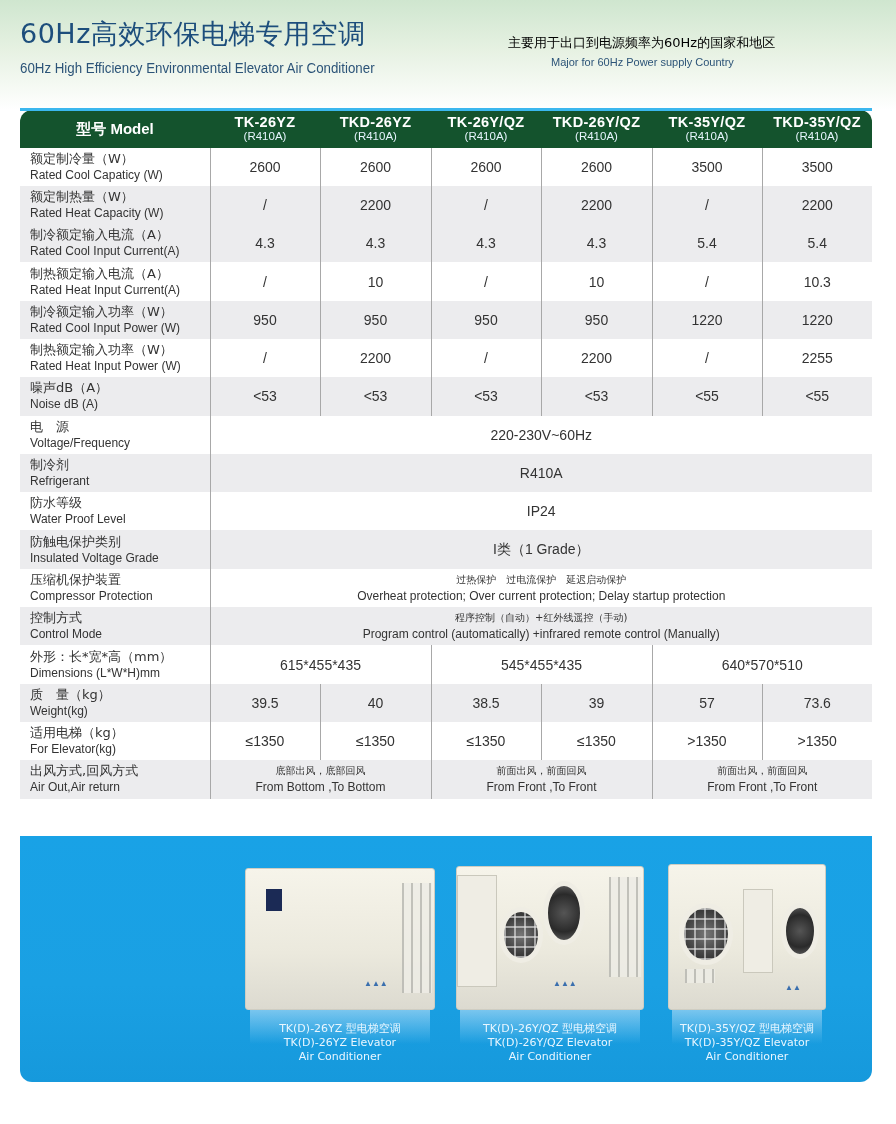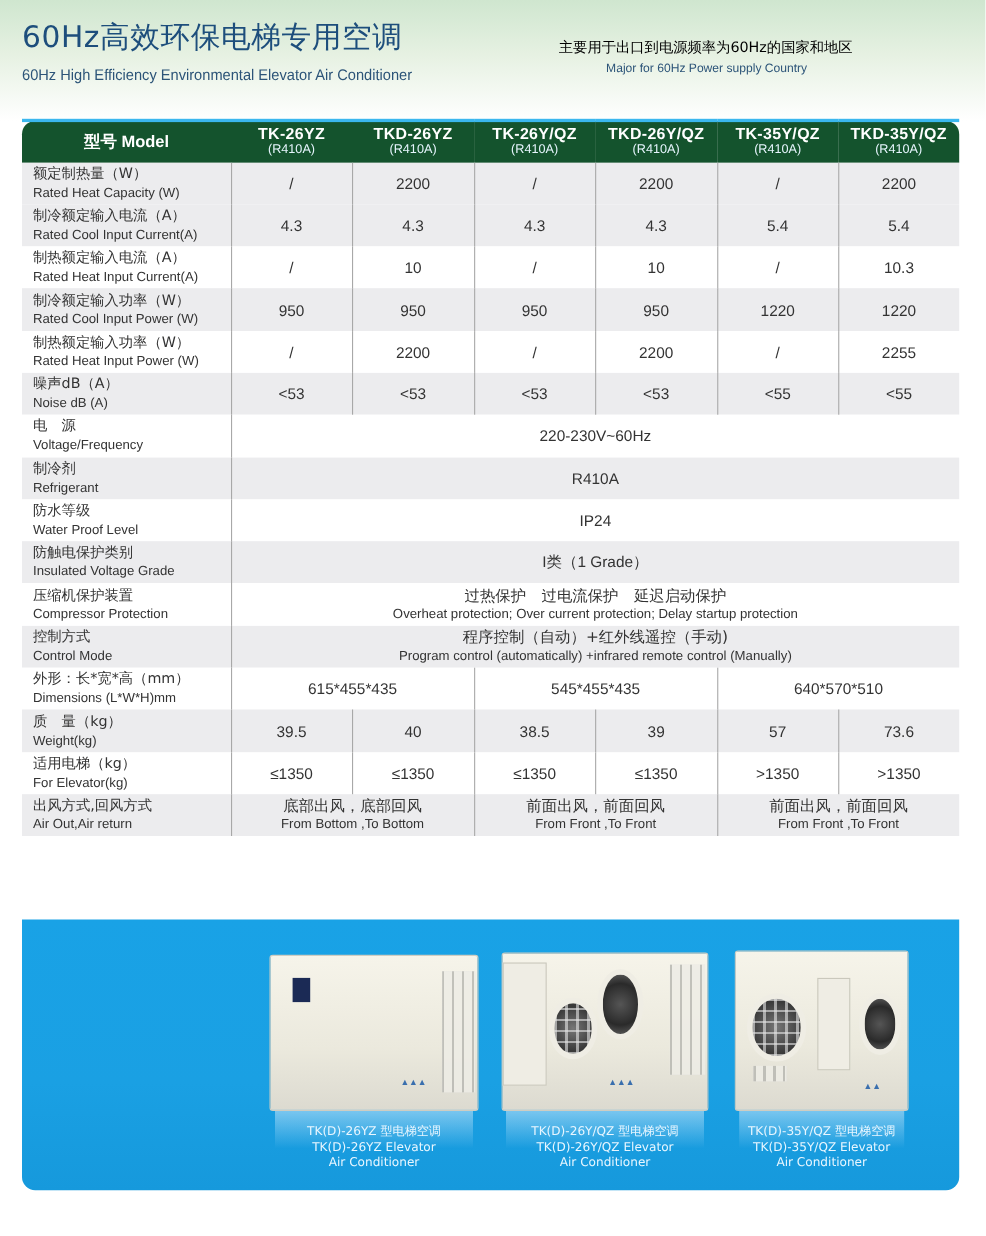--- a/index.html
+++ b/index.html
@@ -44,21 +44,21 @@
     border-left: 1px solid #a8a8a8; padding: 0;
   }
   .spec-table td.lbl {
     text-align: left; padding-left: 10px; border-left: none; line-height: 16px;
   }
   .lbl-cn { display: block; font-size: 13px; color: #333; font-family: "DejaVu Sans", sans-serif; }
   .lbl-en { display: block; font-size: 12px; color: #333; }
   .spec-table tr.gray td { background: #ececee; }
   .spec-table tr.white td { background: #ffffff; }
   .two-line { line-height: 16px; }
-  .two-line .l1 { display: block; font-size: 14px; font-family: "DejaVu Sans", sans-serif; }
+  .two-line .l1 { display: block; font-size: 10px; font-family: "DejaVu Sans", sans-serif; }
   .two-line .l2 { display: block; font-size: 12px; }
   .photo-panel {
     position: absolute; left: 20px; top: 836px; width: 852px; height: 246px;
     background: linear-gradient(180deg, #19a2e6 0%, #1aa0e3 60%, #1699dc 100%);
     border-radius: 0 0 12px 12px;
   }
   .product {
     position: absolute; top: 0; text-align: center;
   }
   .unit {
@@ -137,20 +137,32 @@
           <span class="m-ref">(R410A)</span>
         </th>
       <th class="last-head">
           <span class="m-name">TKD-35Y/QZ</span>
           <span class="m-ref">(R410A)</span>
         </th>
     </tr>
   </thead>
   <tbody>
 
+    <tr class="white">
+      <td class="lbl">
+          <span class="lbl-cn">额定制冷量（W）</span>
+          <span class="lbl-en">Rated Cool Capaticy (W)</span>
+        </td>
+      <td>2600</td>
+      <td>2600</td>
+      <td>2600</td>
+      <td>2600</td>
+      <td>3500</td>
+      <td>3500</td>
+    </tr>
     <tr class="gray">
       <td class="lbl">
           <span class="lbl-cn">额定制热量（W）</span>
           <span class="lbl-en">Rated Heat Capacity (W)</span>
         </td>
       <td>/</td>
       <td>2200</td>
       <td>/</td>
       <td>2200</td>
       <td>/</td>

